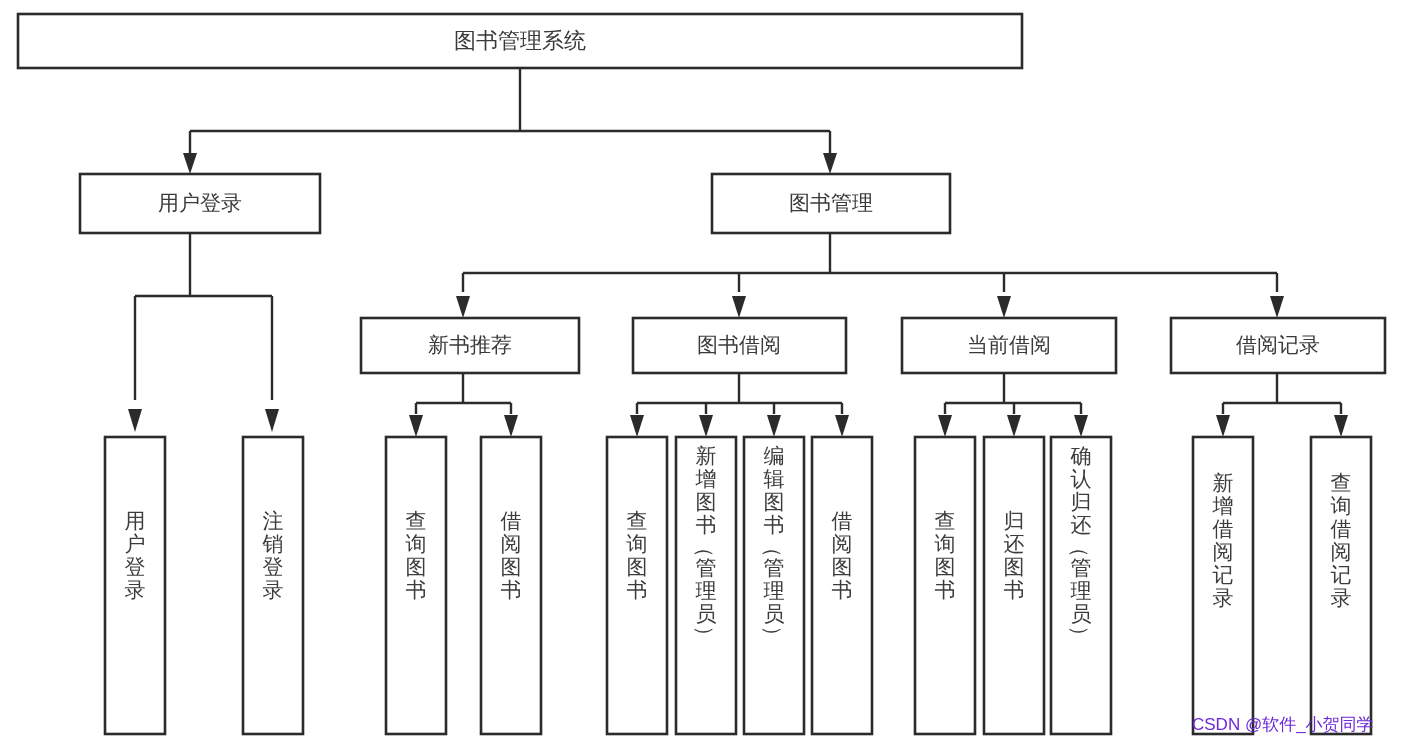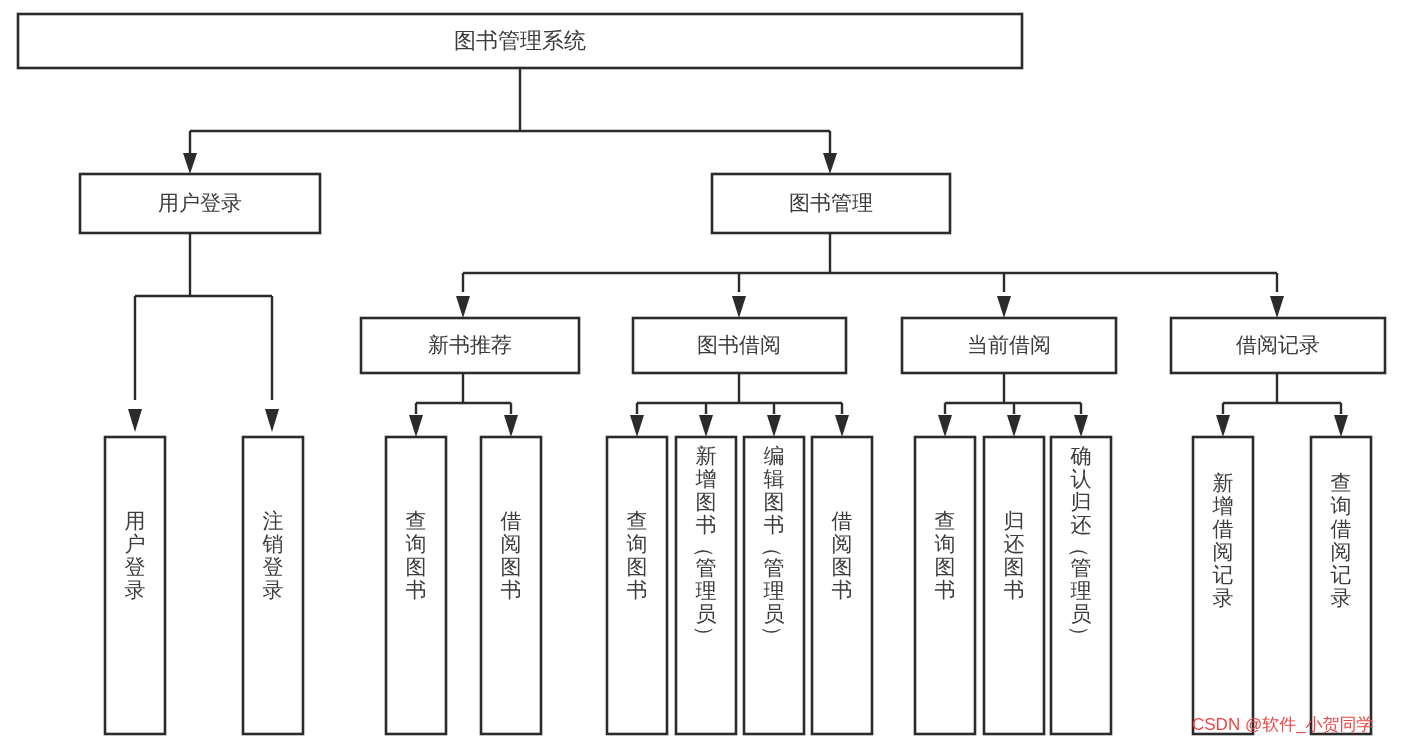--- a/index.html
+++ b/index.html
@@ -20,21 +20,21 @@
   .vlabel{
     position:absolute;
     font-family:"Liberation Sans","DejaVu Sans",sans-serif;
     font-size:21px;color:#3c3c3c;line-height:1.06;
     text-align:center;white-space:pre;pointer-events:none;
     letter-spacing:0px;
   }
   .watermark{
     position:absolute;left:1192px;top:713px;
     font-family:"Liberation Sans","DejaVu Sans",sans-serif;
-    font-size:17px;color:#ef4444;white-space:nowrap;
+    font-size:17px;color:#6d28d9;white-space:nowrap;
   }
 </style>
 </head>
 <body>
 
 <div id="stage">
 
   <svg id="diagram" viewBox="0 0 1405 747">
     <defs></defs>
 

